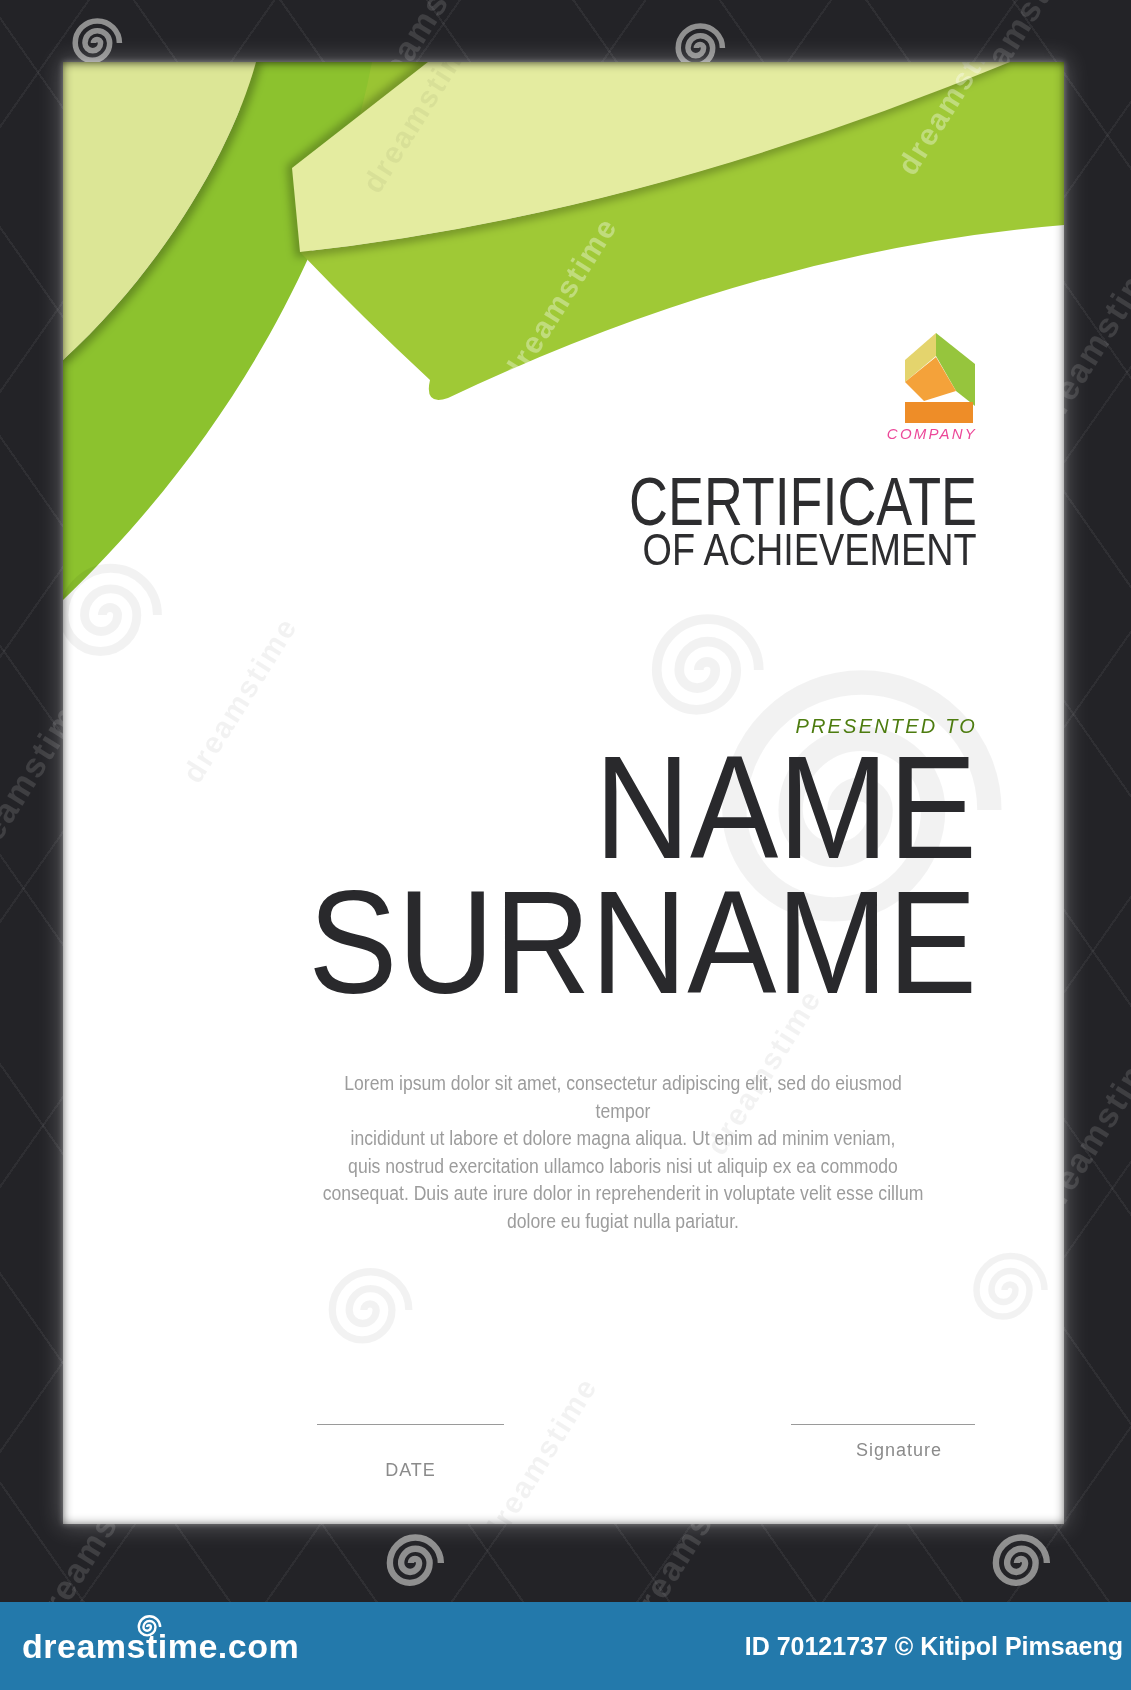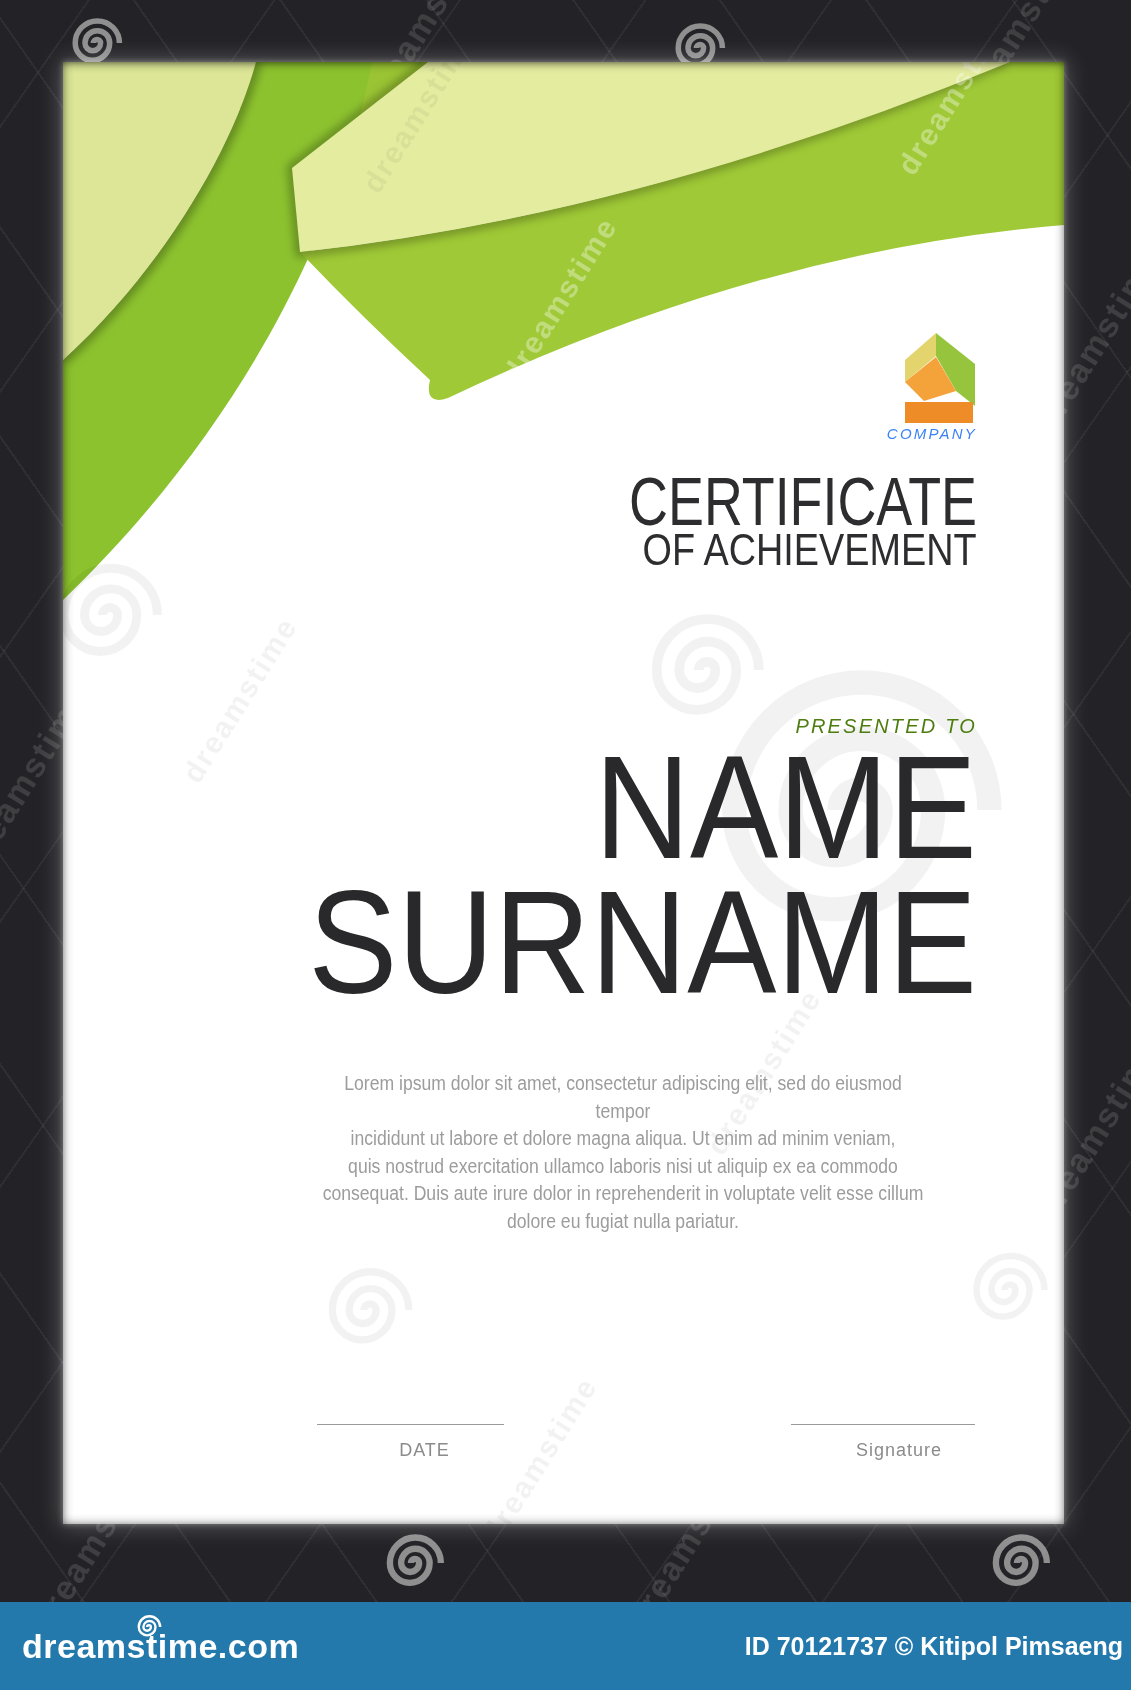--- a/index.html
+++ b/index.html
@@ -27,40 +27,40 @@
     position:absolute;inset:0;pointer-events:none;z-index:60;
     box-shadow:
       inset 0 7px 10px -6px rgba(0,0,0,.6),
       inset 7px 0 10px -6px rgba(0,0,0,.4),
       inset -7px 0 10px -6px rgba(0,0,0,.35),
       inset 0 -7px 10px -6px rgba(0,0,0,.35);
   }
   #ribbons{position:absolute;left:0;top:0;width:100%;height:100%;z-index:1;}
   .abs{position:absolute;}
   .right-col{right:87px;text-align:right;}
-  #company-label{top:363px;font-style:italic;font-size:15px;letter-spacing:2.2px;color:#3b82f6;z-index:5;}
+  #company-label{top:363px;font-style:italic;font-size:15px;letter-spacing:2.2px;color:#ec4899;z-index:5;}
   #title-line1{top:405px;font-size:69px;line-height:1;color:#2d2d2f;
     transform:scaleX(.78);transform-origin:100% 50%;z-index:5;}
   #title-line2{top:465px;font-size:45px;line-height:1;color:#2d2d2f;
     transform:scaleX(.84);transform-origin:100% 50%;z-index:5;}
   #presented-to{top:653px;font-style:italic;font-size:20px;letter-spacing:2.2px;color:#4d7c0f;z-index:5;}
   #name-line1{top:672px;font-size:147px;line-height:1;color:#29292c;
     transform:scaleX(.90);transform-origin:100% 50%;z-index:5;}
   #name-line2{top:807px;font-size:147px;line-height:1;color:#29292c;
     transform:scaleX(.91);transform-origin:100% 50%;z-index:5;}
   #body-text{
     top:1008px;left:210px;width:700px;text-align:center;
     font-size:20px;line-height:27.5px;color:#9c9c9c;
     transform:scaleX(.88);transform-origin:50% 50%;z-index:5;
   }
   .sig-line{top:1362px;height:0;border-top:1px solid #9a9a9a;z-index:5;}
   #date-line{left:254px;width:187px;}
   #signature-line{left:728px;width:184px;}
   .sig-label{top:1378px;font-size:18px;color:#8b8b8b;text-align:center;z-index:5;letter-spacing:1px;}
-  #date-label{left:268px;width:187px;}
+  #date-label{left:254px;width:187px;margin-top:20px;}
   #signature-label{left:744px;width:184px;}
   #footer-bar{
     position:absolute;left:0;top:1602px;width:1131px;height:88px;
     display:flex;align-items:center;justify-content:space-between;
     padding:0 8px 0 22px;box-sizing:border-box;z-index:20;
   }
   #footer-brand{font-size:34px;font-weight:bold;color:#ffffff;letter-spacing:.5px;position:relative;}
   #footer-credit{font-size:25px;font-weight:bold;color:#ffffff;}
   #footer-spiral{position:absolute;left:136px;top:1614px;z-index:21;}
   .page-wm-layer{position:absolute;inset:0;z-index:3;pointer-events:none;}

